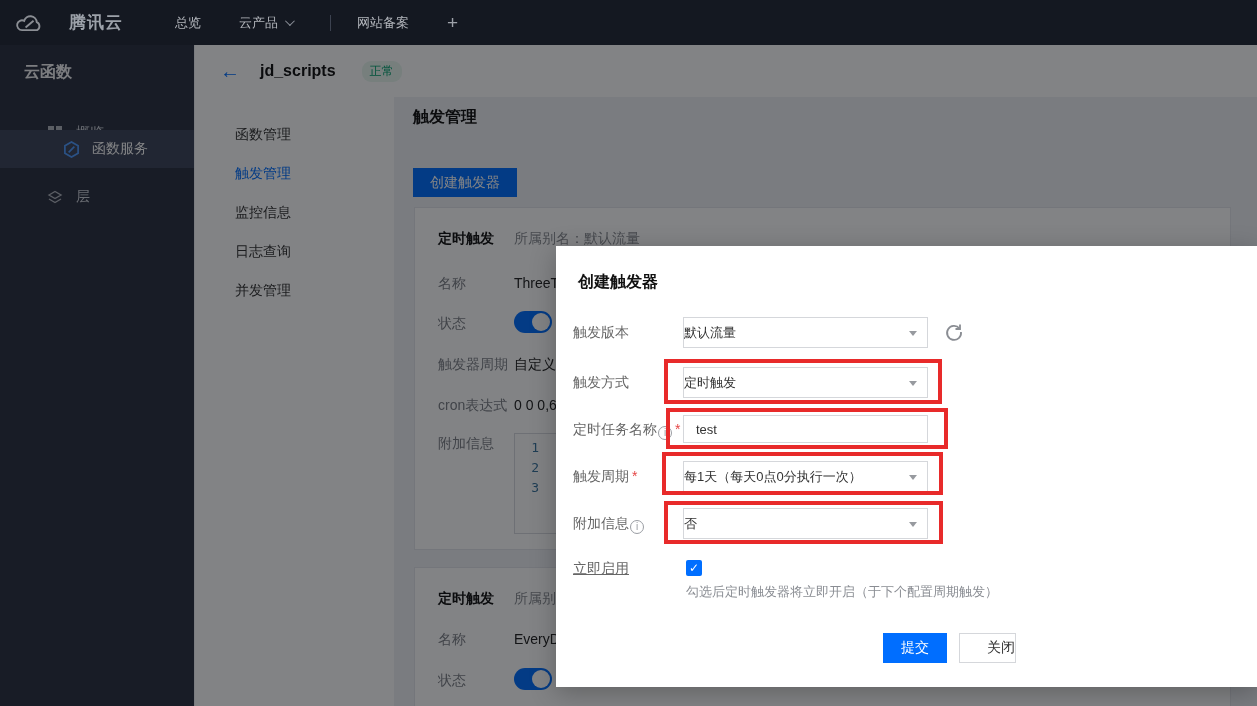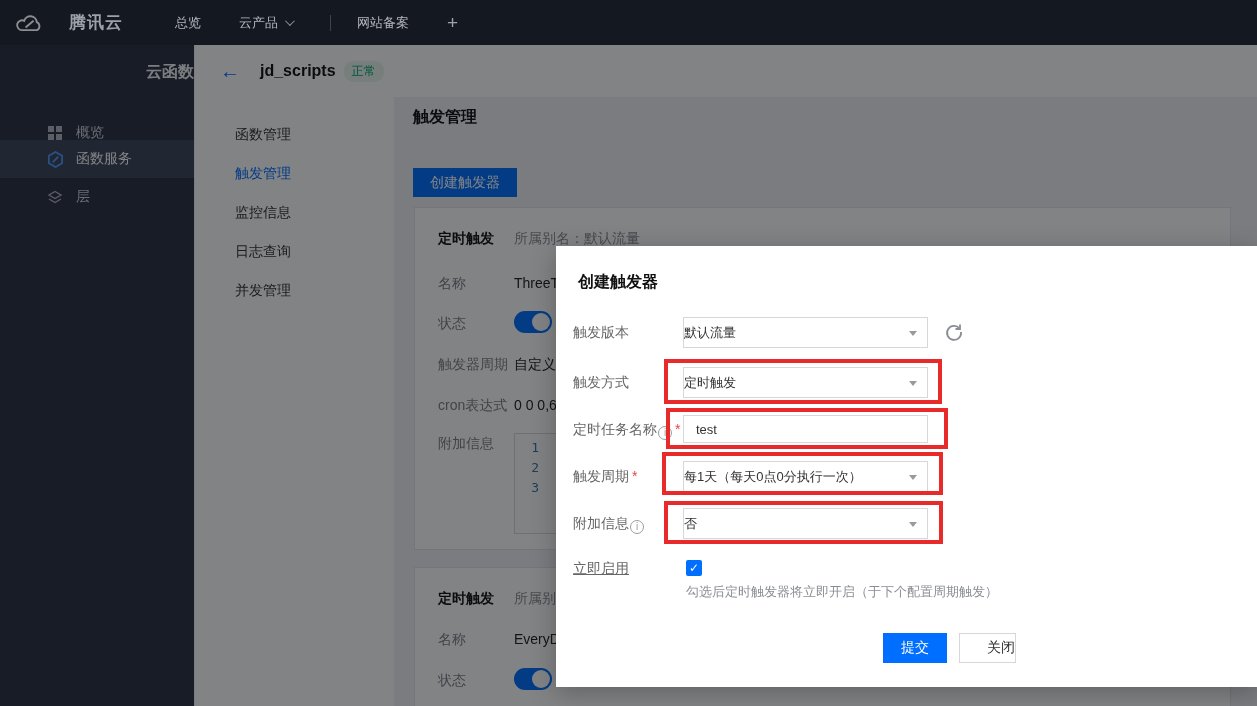--- a/index.html
+++ b/index.html
@@ -12,33 +12,33 @@
   .brand { display:flex; align-items:center; margin-left:14px;gap:15px; }
   .brand svg { display:block; }
   .brand-name { color:#9ca1a9; font-size:17px; font-weight:bold; margin-left:8px; letter-spacing:1px; }
   .topnav { display:flex; align-items:center; margin-left:52px; }
   .topnav-item { color:#b4b7bd; font-size:13px; margin-right:38px; cursor:pointer; display:flex; align-items:center; }
   .caret { width:7px; height:7px; border-right:1px solid #8b8f98; border-bottom:1px solid #8b8f98; transform:rotate(45deg) translateY(-2px); margin-left:7px; }
   .topnav-divider { width:1px; height:16px; background:#3c4250; margin-right:26px; }
   .topnav-plus { color:#9da1a9; font-size:19px; margin-right:0; }
 
   
-  .app-sidebar { position:absolute; left:0; top:45px; width:194px; height:661px; background:#2a3040; z-index:1;text-align:right; }
+  .app-sidebar { position:absolute; left:0; top:45px; width:194px; height:661px; background:#2a3040; z-index:1; }
   .app-sidebar-title { color:#f2f3f5; font-size:16px; font-weight:bold; padding:17px 0 0 24px; height:52px; }
   .side-item { position:absolute; left:0; width:194px; height:38px; display:flex; align-items:center; cursor:pointer; }
   .side-item .lbl { color:#ccd0d8; font-size:14px; margin-left:12px; }
   .side-item.active { background:#3d455a; }
   .side-item.active .lbl { color:#ffffff; }
   .side-icon { width:18px; height:18px; margin-left:46px; display:flex; align-items:center; justify-content:center; }
 
   
   .func-header { position:absolute; left:195px; top:45px; width:1062px; height:52px; background:#ffffff; z-index:1; display:flex; align-items:center; }
   .back-arrow { color:#006EFF; font-size:20px; margin-left:25px; cursor:pointer; line-height:1; }
   .func-name { color:#111; font-size:16px; font-weight:bold; margin-left:20px; }
-  .status-badge { background:#e8f7ef; color:#00A06D; font-size:12px; border-radius:9px; padding:2px 8px; margin-left:8px; }
+  .status-badge { background:#e8f7ef; color:#00A06D; font-size:12px; border-radius:9px; padding:2px 8px; margin-left:26px; }
 
   
   .sub-sidebar { position:absolute; left:195px; top:97px; width:199px; height:609px; background:#ffffff; z-index:1; padding-top:18px; }
   .sub-item { height:39px; line-height:39px; padding-left:40px; font-size:14px; color:#333; cursor:pointer; }
   .sub-item.active { color:#006EFF; }
 
   
   .main { position:absolute; left:394px; top:97px; width:863px; height:609px; background:#eef0f4; z-index:1; }
   .page-title { position:absolute; left:19px; top:10px; font-size:16px; font-weight:bold; color:#111; }
   .create-btn { position:absolute; left:19px; top:71px; width:104px; height:29px; background:#006EFF; color:#fff; font-size:14px; border:none; cursor:pointer; }
@@ -114,21 +114,21 @@
       <span class="side-icon">
         <svg width="16" height="16" viewBox="0 0 16 16">
             <rect x="1" y="1" width="6" height="6" fill="#b0b4bd"></rect>
             <rect x="9" y="1" width="6" height="6" fill="#b0b4bd"></rect>
             <rect x="1" y="9" width="6" height="6" fill="#b0b4bd"></rect>
             <rect x="9" y="9" width="6" height="6" fill="#b0b4bd"></rect>
           </svg>
       </span>
       <span class="lbl">概览</span>
     </div>
-    <div class="side-item active" style="top:95px;">
+    <div class="side-item active" style="top:85px;padding-left:16px;">
       <span class="side-icon">
         <svg width="17" height="17" viewBox="0 0 18 18">
             <polygon points="9,1 16,5 16,13 9,17 2,13 2,5" fill="none" stroke="#4f9bff" stroke-width="1.8"></polygon>
             <path d="M6 12 L12 6" stroke="#4f9bff" stroke-width="1.8"></path>
           </svg>
       </span>
       <span class="lbl">函数服务</span>
     </div>
     <div class="side-item" style="top:133px;">
       <span class="side-icon">

